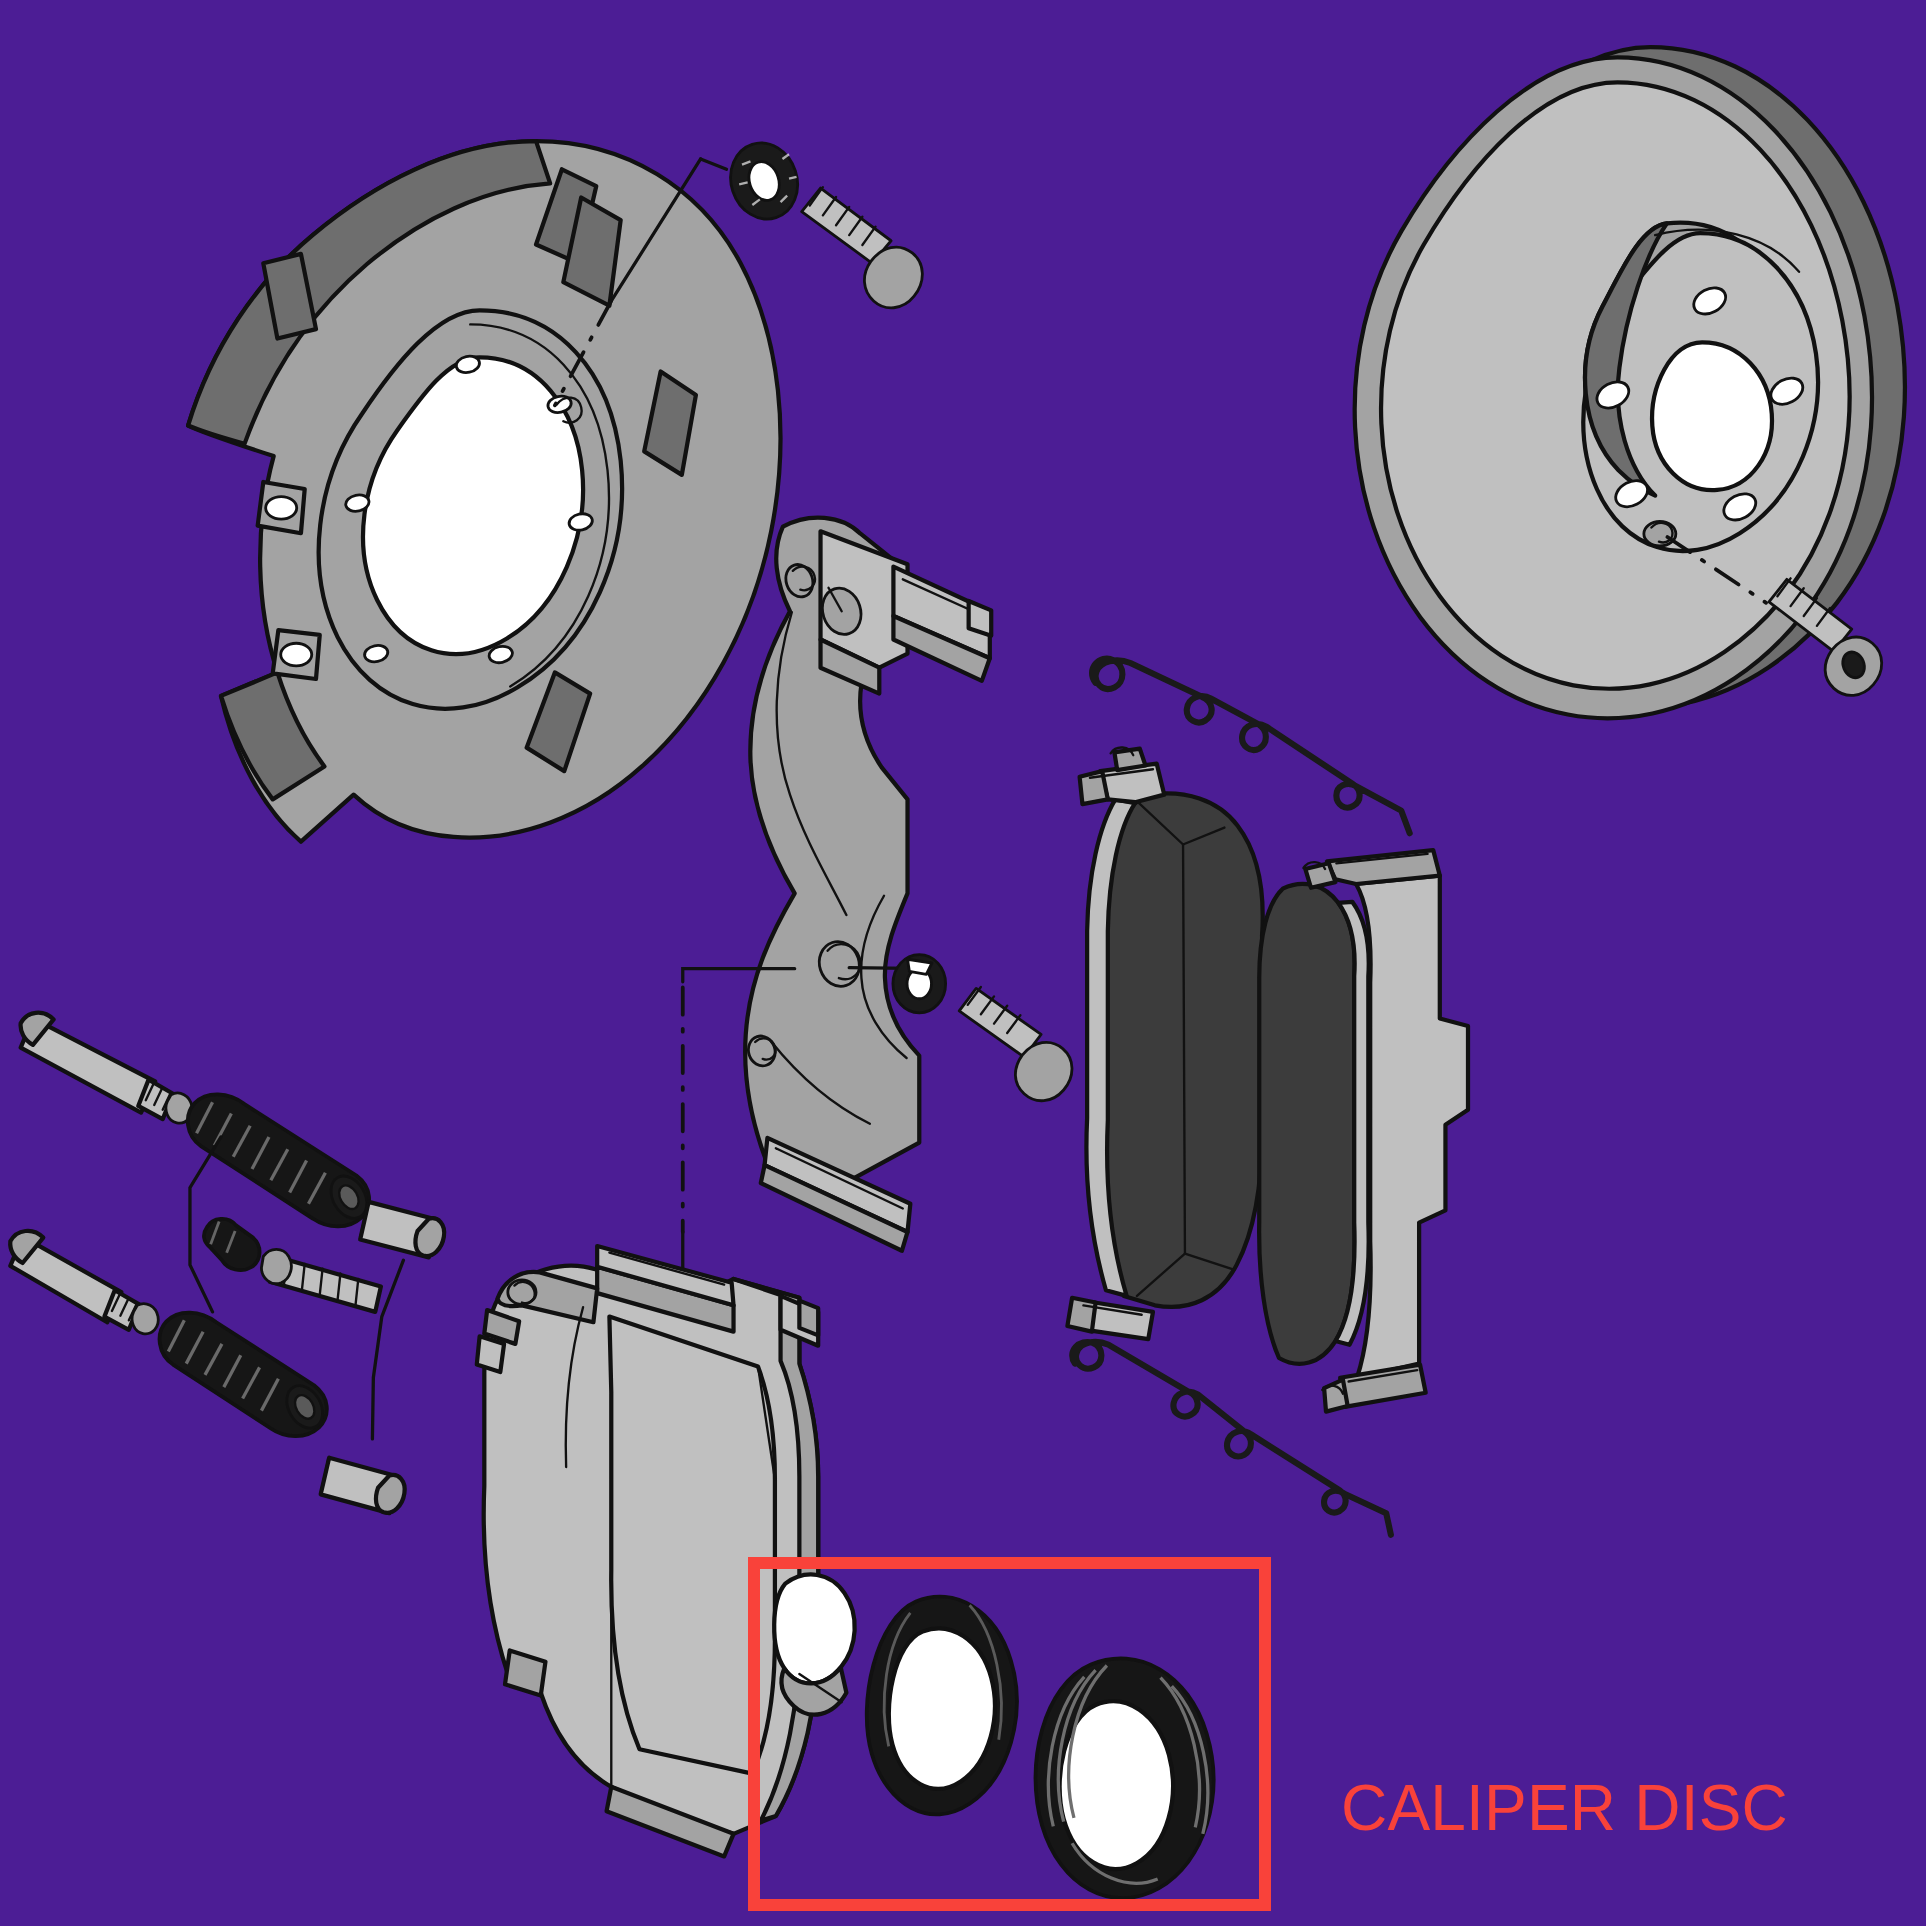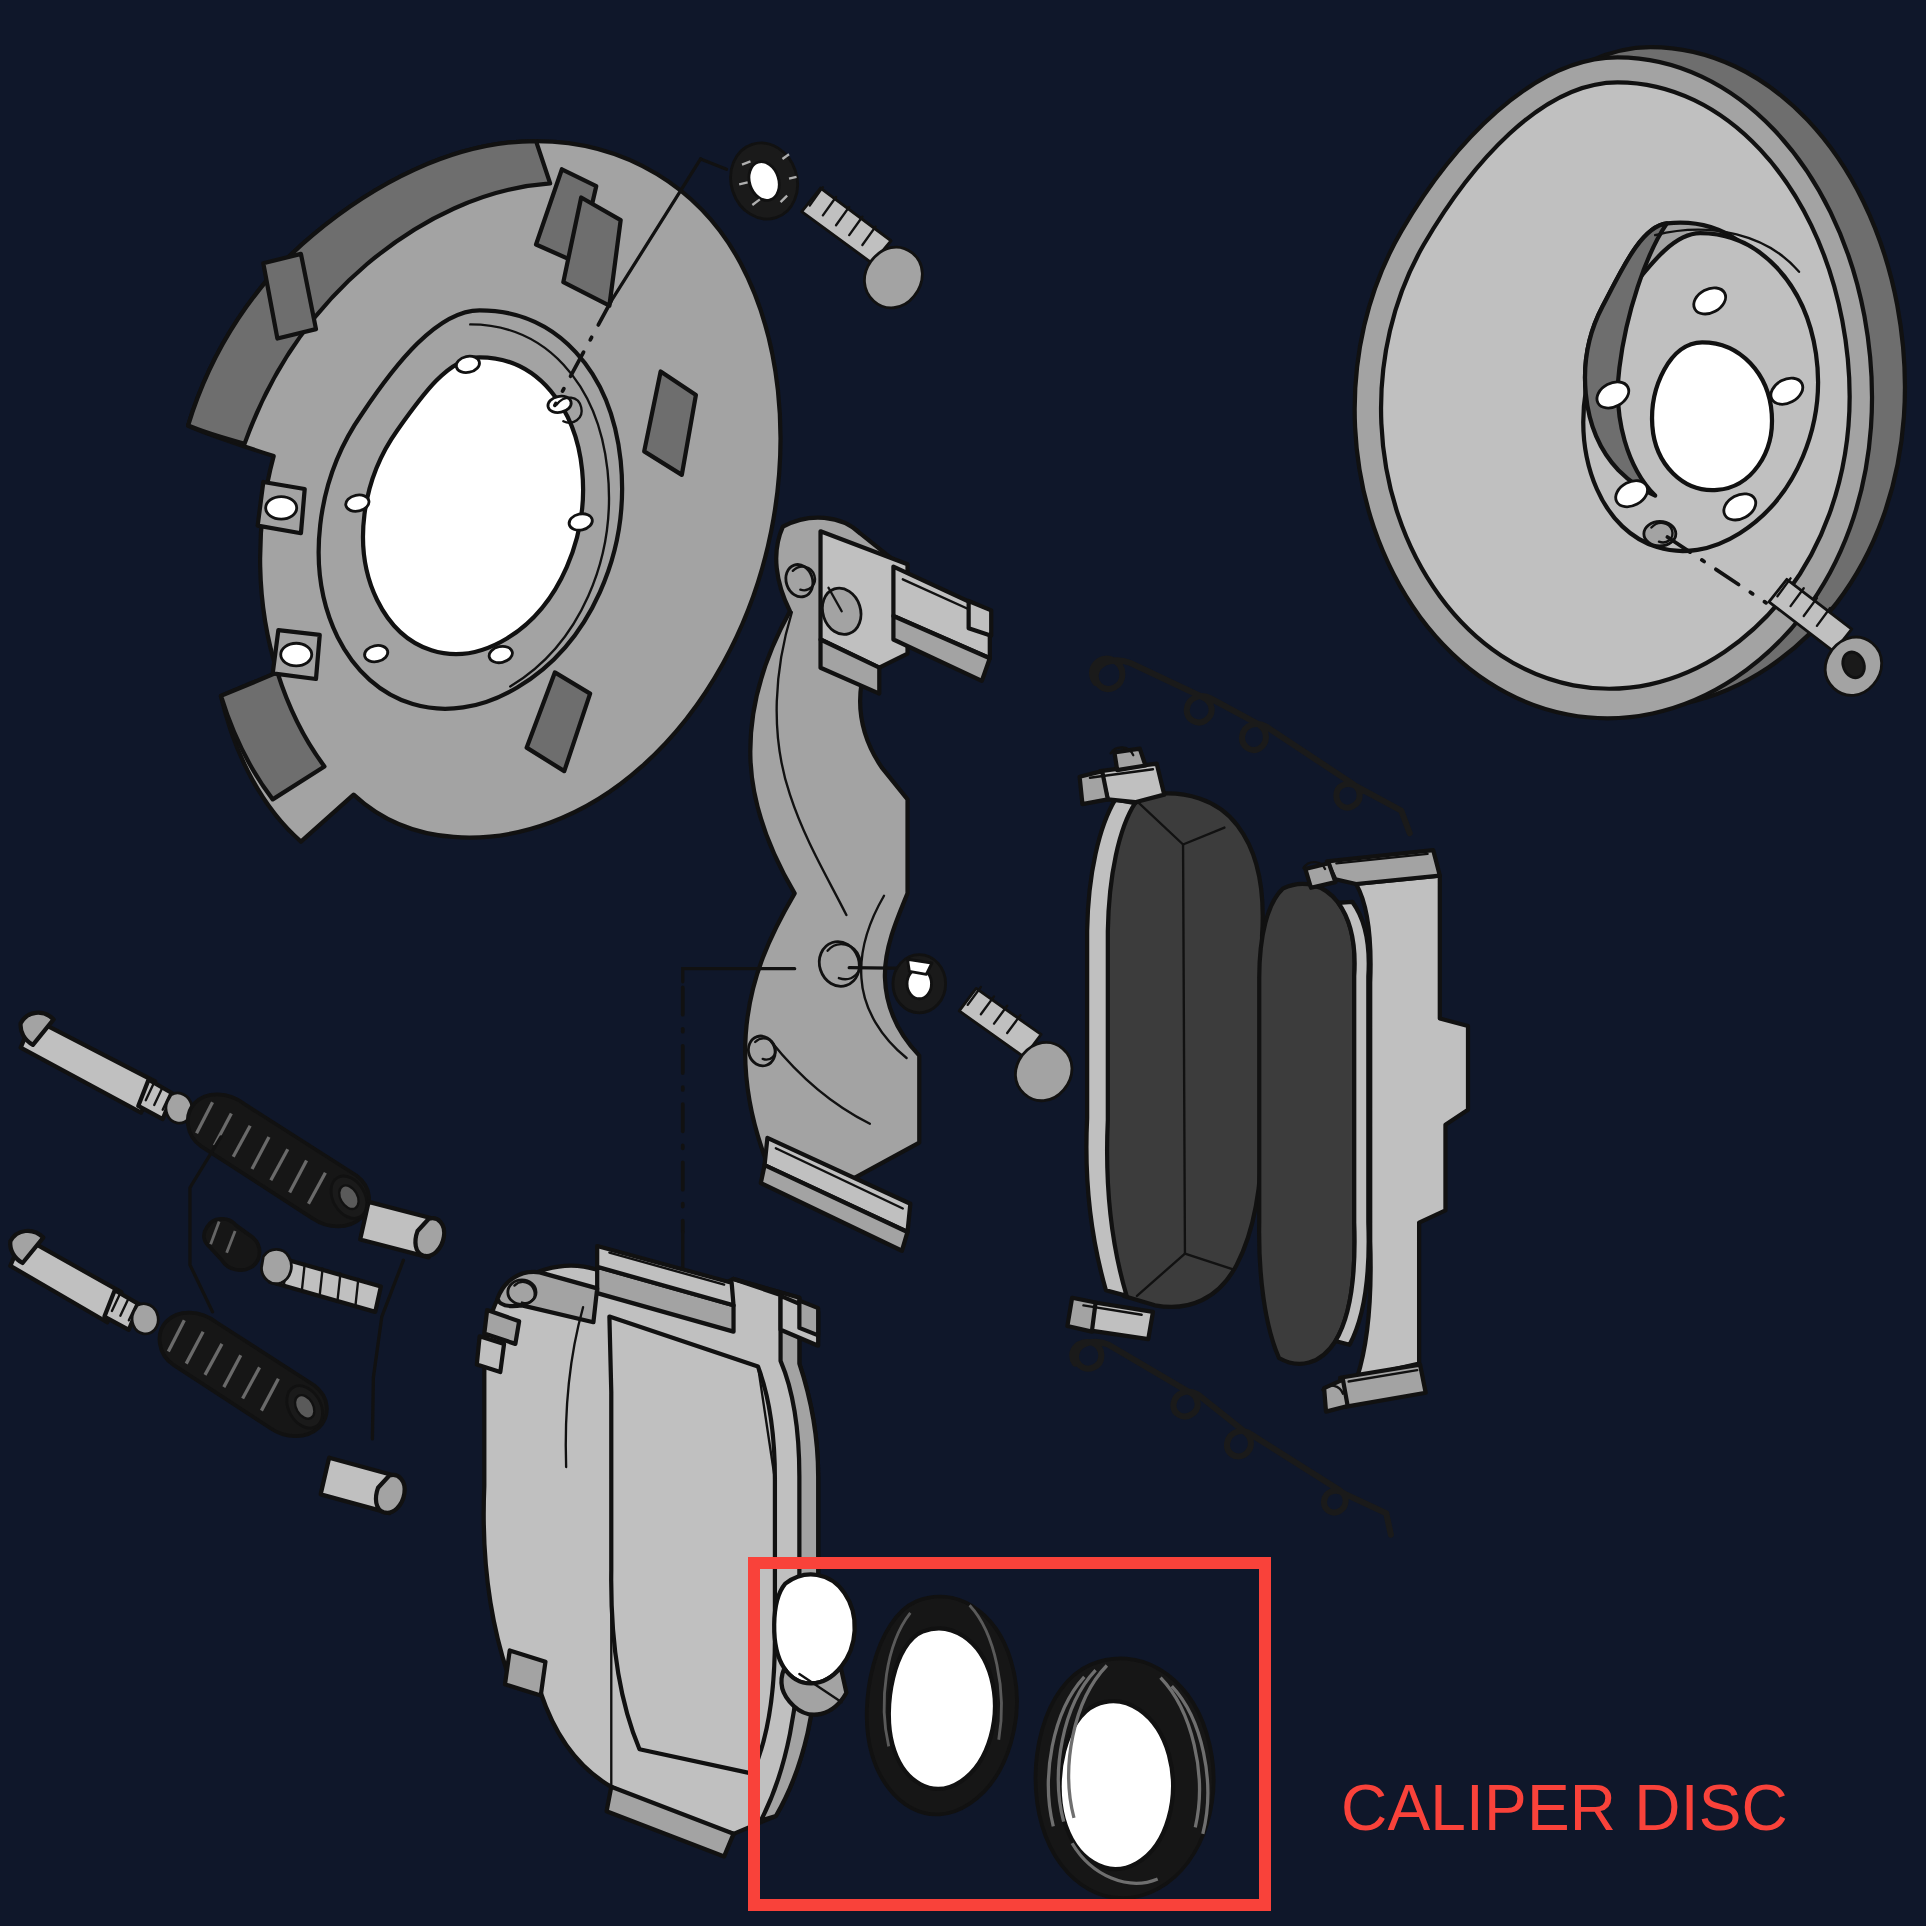--- a/index.html
+++ b/index.html
@@ -16,21 +16,21 @@
     line-height:1.16;
     letter-spacing:0.2px;
     white-space:pre;
     font-weight:400;
   }
   .callout .ln{display:block;}
 </style>
 </head>
 <body>
 
-<div id="stage" style="background: #0f172a;">
+<div id="stage" style="background: #4c1d95;">
 
   <svg id="art" viewBox="0 0 4096 4096" xmlns="http://www.w3.org/2000/svg">
     <defs>
       <style>
         .ln   { fill:none; stroke:#111; stroke-width:9;  stroke-linejoin:round; stroke-linecap:round; }
         .lnT  { fill:none; stroke:#111; stroke-width:6;  stroke-linejoin:round; stroke-linecap:round; }
         .lnF  { fill:none; stroke:#111; stroke-width:5;  stroke-linejoin:round; stroke-linecap:round; }
         .wire { fill:none; stroke:#1a1a1a; stroke-width:13; stroke-linejoin:round; stroke-linecap:round; }
         .lead { fill:none; stroke:#111; stroke-width:7;  stroke-linecap:round; }
         .dash { fill:none; stroke:#111; stroke-width:8;  stroke-linecap:round;

